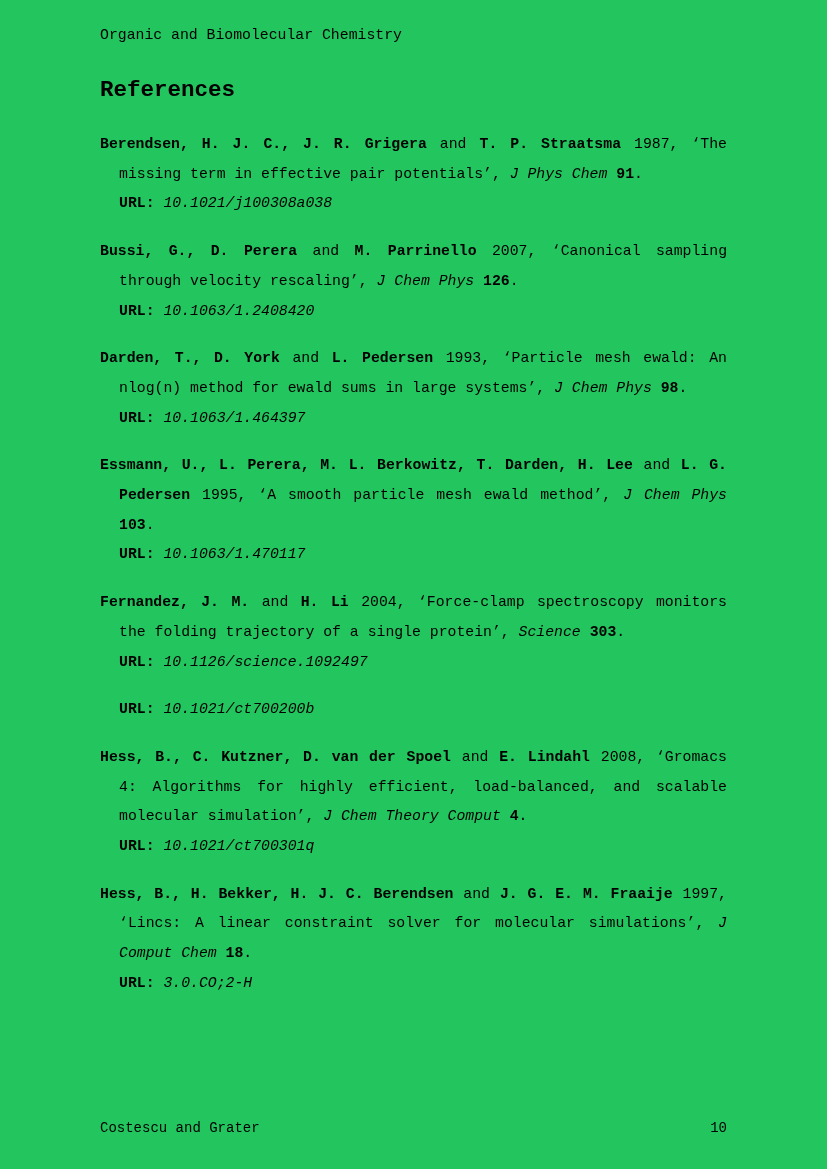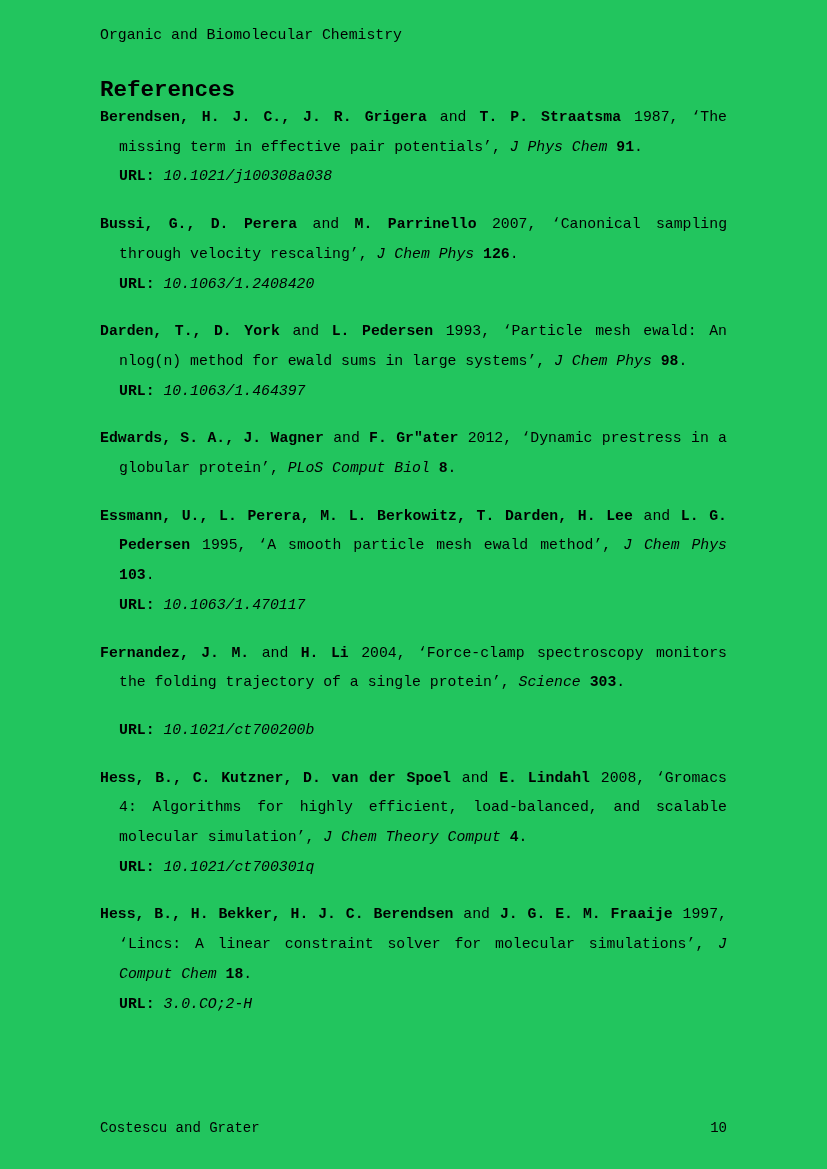--- a/index.html
+++ b/index.html
@@ -26,20 +26,21 @@
     font-size: 14.8px;
     line-height: 17px;
   }
   .section-title {
     margin: 33px 0 0 0;
     font-size: 22.5px;
     line-height: 26px;
     font-weight: bold;
   }
   .ref-list {
+    margin-top: 27px;
   }
   .ref-entry {
     margin: 0 0 18px 0;
   }
   .ref-entry:last-child {
     margin-bottom: 0;
   }
   .ref-text {
     margin: 0;
     font-size: 14.8px;
@@ -82,28 +83,28 @@
         </div>
         <div class="ref-entry">
           <p class="ref-text"><span class="bold">Bussi, G., D. Perera</span><span class="regular"> and </span><span class="bold">M. Parrinello</span><span class="regular"> 2007, ‘Canonical sampling through velocity rescaling’, </span><span class="italic">J Chem Phys</span><span class="regular"> </span><span class="bold">126</span><span class="regular">.</span></p>
           <p class="ref-url"><span class="bold">URL: </span><span class="italic">10.1063/1.2408420</span></p>
         </div>
         <div class="ref-entry">
           <p class="ref-text"><span class="bold">Darden, T., D. York</span><span class="regular"> and </span><span class="bold">L. Pedersen</span><span class="regular"> 1993, ‘Particle mesh ewald: An nlog(n) method for ewald sums in large systems’, </span><span class="italic">J Chem Phys</span><span class="regular"> </span><span class="bold">98</span><span class="regular">.</span></p>
           <p class="ref-url"><span class="bold">URL: </span><span class="italic">10.1063/1.464397</span></p>
         </div>
         <div class="ref-entry">
-          <p class="ref-text"><span class="bold">Edwards, S. A., J. Wagner</span><span class="regular"> and </span><span class="bold">F. Gr"ater</span><span class="regular"> 2012, ‘Dynamic prestress in a globular protein’, </span><span class="italic">PLoS Comput Biol</span><span class="regular"> </span><span class="bold">8</span><span class="regular">.</span></p>
         </div>
         <div class="ref-entry">
           <p class="ref-text"><span class="bold">Essmann, U., L. Perera, M. L. Berkowitz, T. Darden, H. Lee</span><span class="regular"> and </span><span class="bold">L. G. Pedersen</span><span class="regular"> 1995, ‘A smooth particle mesh ewald method’, </span><span class="italic">J Chem Phys</span><span class="regular"> </span><span class="bold">103</span><span class="regular">.</span></p>
           <p class="ref-url"><span class="bold">URL: </span><span class="italic">10.1063/1.470117</span></p>
         </div>
         <div class="ref-entry">
           <p class="ref-text"><span class="bold">Fernandez, J. M.</span><span class="regular"> and </span><span class="bold">H. Li</span><span class="regular"> 2004, ‘Force-clamp spectroscopy monitors the folding trajectory of a single protein’, </span><span class="italic">Science</span><span class="regular"> </span><span class="bold">303</span><span class="regular">.</span></p>
+          <p class="ref-url"><span class="bold">URL: </span><span class="italic">10.1126/science.1092497</span></p>
         </div>
         <div class="ref-entry">
           <p class="ref-url"><span class="bold">URL: </span><span class="italic">10.1021/ct700200b</span></p>
         </div>
         <div class="ref-entry">
           <p class="ref-text"><span class="bold">Hess, B., C. Kutzner, D. van der Spoel</span><span class="regular"> and </span><span class="bold">E. Lindahl</span><span class="regular"> 2008, ‘Gromacs 4: Algorithms for highly efficient, load-balanced, and scalable molecular simulation’, </span><span class="italic">J Chem Theory Comput</span><span class="regular"> </span><span class="bold">4</span><span class="regular">.</span></p>
           <p class="ref-url"><span class="bold">URL: </span><span class="italic">10.1021/ct700301q</span></p>
         </div>
         <div class="ref-entry">
           <p class="ref-text"><span class="bold">Hess, B., H. Bekker, H. J. C. Berendsen</span><span class="regular"> and </span><span class="bold">J. G. E. M. Fraaije</span><span class="regular"> 1997, ‘Lincs: A linear constraint solver for molecular simulations’, </span><span class="italic">J Comput Chem</span><span class="regular"> </span><span class="bold">18</span><span class="regular">.</span></p>

